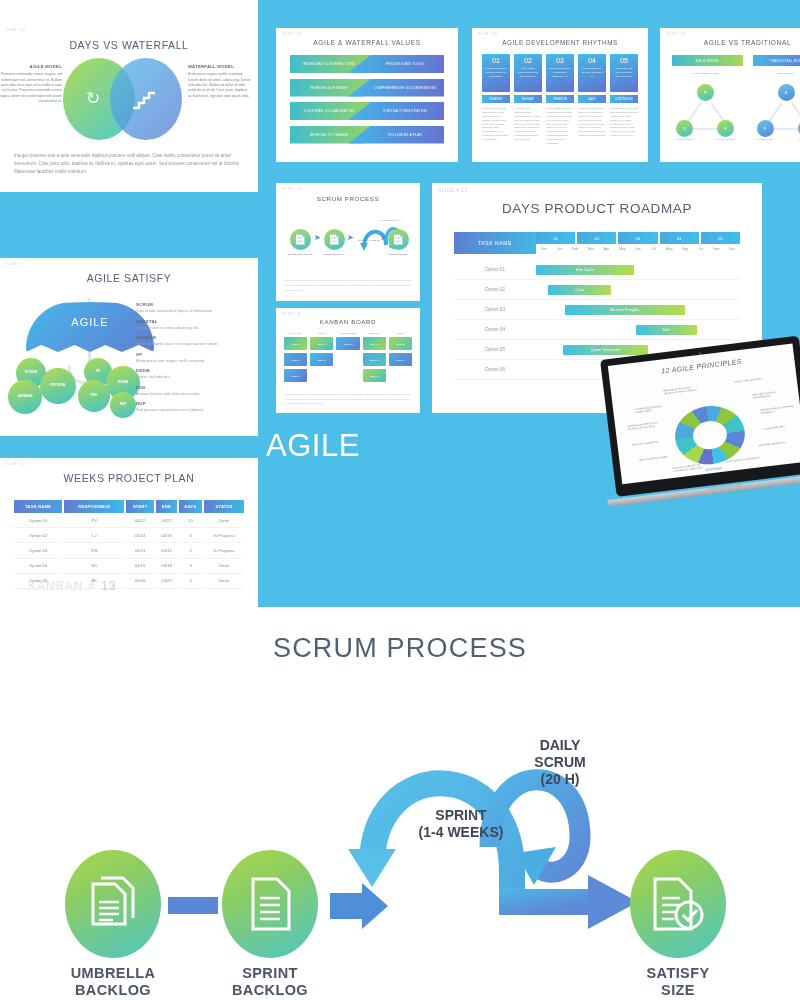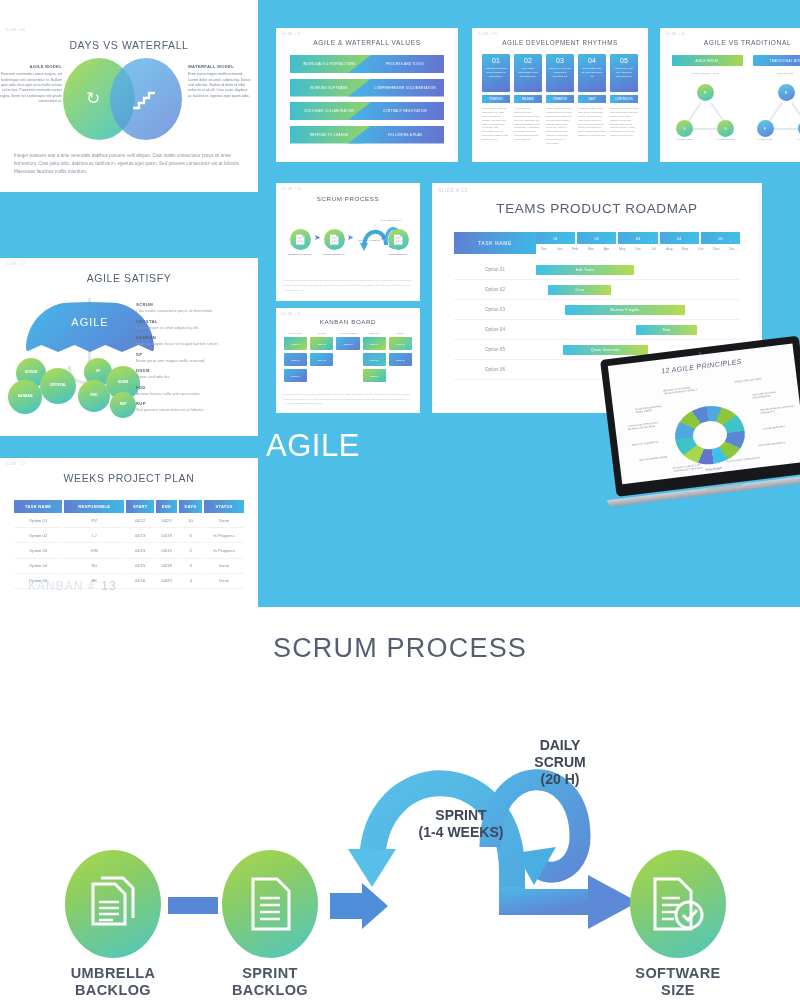--- a/index.html
+++ b/index.html
@@ -512,21 +512,21 @@
         <div class="kan-head">DONE</div>
         <div class="kan-card" style="background:linear-gradient(140deg,#a6d84e,#4ec6c2);">Option 12</div>
         <div class="kan-card" style="background:linear-gradient(140deg,#4fa9e0,#5f7fd2);">Option 13</div>
       </div>
     </div>
     <div class="kan-foot">Vivamus sagittis lacus vel augue laoreet rutrum faucibus dolor auctor. Cras mattis consectetur purus sit amet fermentum. Nullam id dolor id nibh vehicula ut id elit. Donec ullamcorper nulla non metus auctor fringilla. Nullam quis risus eget urna mollis ornare vel eu leo. Maecenas faucibus mollis interdum.</div>
   </div>
 
   <div class="slide" id="s-apr">
     <div class="slide-num" style="font-size:5px;">SLIDE # 12</div>
-    <div class="s-title">TEAMS PRODUCT ROADMAP</div>
+    <div class="s-title">DAYS PRODUCT ROADMAP</div>
 
     <div class="apr-head">
       <div class="apr-taskname">TASK NAME</div>
       <div class="apr-q">
         <div class="apr-qrow">
           <div class="apr-qcell">01</div>
           <div class="apr-qcell">02</div>
           <div class="apr-qcell">03</div>
           <div class="apr-qcell">04</div>
           <div class="apr-qcell">05</div>
@@ -693,16 +693,16 @@
     <svg width="54" height="56" viewBox="0 0 54 56">
       <path d="M4 3h24l12 12v38H4z" fill="none" stroke="#fff" stroke-width="3"></path>
       <g stroke="#fff" stroke-width="2.6">
           <path d="M11 22h18M11 29h18M11 36h14M11 43h12"></path>
         </g>
       <circle cx="38" cy="39" r="13" fill="none" stroke="#fff" stroke-width="3"></circle>
       <path d="M32 39l5 5 9-10" fill="none" stroke="#fff" stroke-width="3"></path>
     </svg>
   </div>
   <div class="sp-lbl" style="left:603px; top:358px;">
-    <div>SOFTWARE</div>
+    <div>SATISFY</div>
     <div>SIZE</div>
   </div>
 </div>
 
 </body></html>

